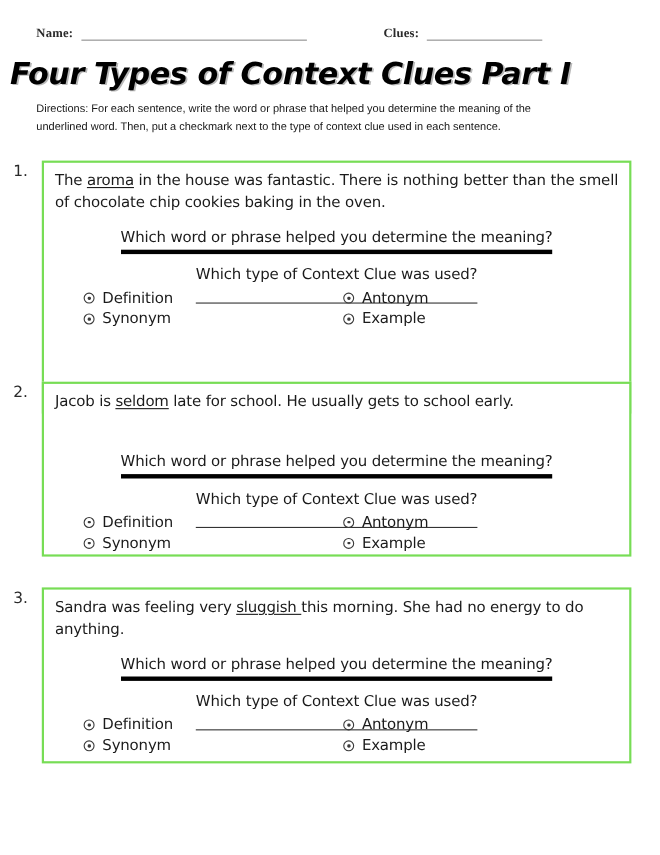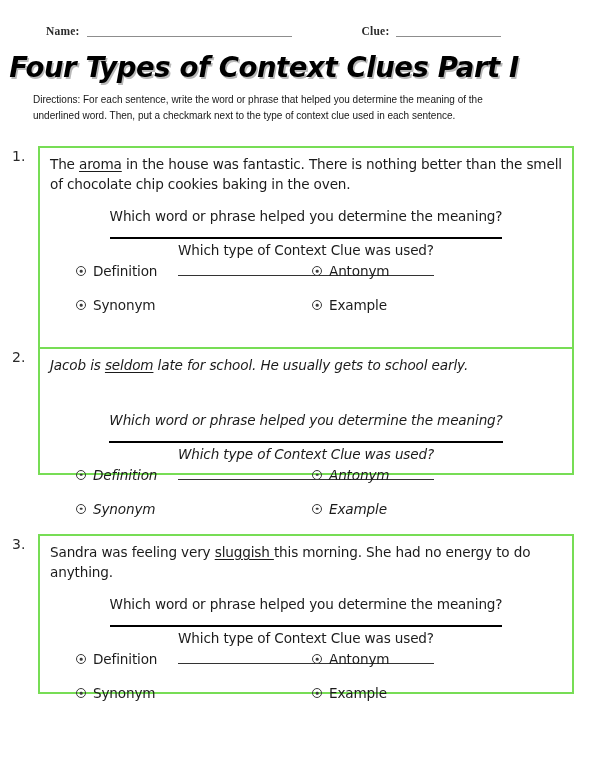--- a/index.html
+++ b/index.html
@@ -13,21 +13,21 @@
     position: relative;
     font-family: "Liberation Sans", sans-serif;
     color: #1a1a1a;
     overflow: hidden;
   }
 
   
   .nameline {
     position: absolute;
     top: 25px;
-    left: 46px;
+    left: 33px;
     right: 33px;
     display: flex;
     align-items: flex-end;
     font-family: "Liberation Serif", serif;
     font-size: 11.5px;
     color: #2b2b2b;
   }
   .nd-label {
     white-space: nowrap;
     font-weight: 700;
@@ -110,40 +110,40 @@
     text-underline-offset: 1.5px;
   }
   .prompt-line {
     margin-top: 14px;
     text-align: center;
     font-size: 13.6px;
     color: #1b1b1b;
     letter-spacing: -0.15px;
   }
   .prompt-line span {
-    border-bottom: 2px solid #000000;
-    padding-bottom: 13px;
+    border-bottom: 4px solid #000000;
+    padding-bottom: 3px;
   }
   .clue-q {
     margin-top: 18px;
     text-align: center;
     font-size: 13.6px;
     color: #1b1b1b;
     letter-spacing: -0.15px;
   }
   .clue-q span {
     border-bottom: 1px solid #333;
     padding-bottom: 17px;
   }
   .options {
     margin-top: 5px;
     padding: 0 0 0 26px;
     display: grid;
     grid-template-columns: 236px auto;
-    row-gap: 18px;
+    row-gap: 3px;
   }
   .opt {
     display: flex;
     align-items: center;
     font-size: 13.6px;
     color: #1b1b1b;
     letter-spacing: -0.15px;
     white-space: nowrap;
   }
   .radio {
@@ -165,33 +165,33 @@
     height: 2.6px;
     background: #3a3a3a;
     border-radius: 50%;
     transform: translate(-50%, -50%);
   }
 
   
   #q1 { top: 146px; }
   #q1 .qbox { height: 230px; }
   #q2 { top: 347px; }
-  #q2 .qbox { height: 128px; font-style: italic; }
+  #q2 .qbox { height: 159px; }
   #q3 { top: 534px; }
   #q3 .qbox { height: 160px; }
   #q2 .prompt-line { margin-top: 36px; }
 </style>
 </head>
 <body>
 
 <div class="nameline">
   <div class="nd-label">Name:</div>
   <div class="nd-rule name"></div>
   <div class="nd-gap"></div>
-  <div class="nd-label">Clue:</div>
+  <div class="nd-label">Clues:</div>
   <div class="nd-rule date"></div>
 </div>
 
 <div class="title">Four Types of Context Clues Part I</div>
 
 <div class="directions">Directions: For each sentence, write the word or phrase that helped you determine the meaning of the underlined word. Then, put a checkmark next to the type of context clue used in each sentence.</div>
 
 <div class="qwrap" id="q1">
   <div class="qnum">1.</div>
   <div class="qbox">

